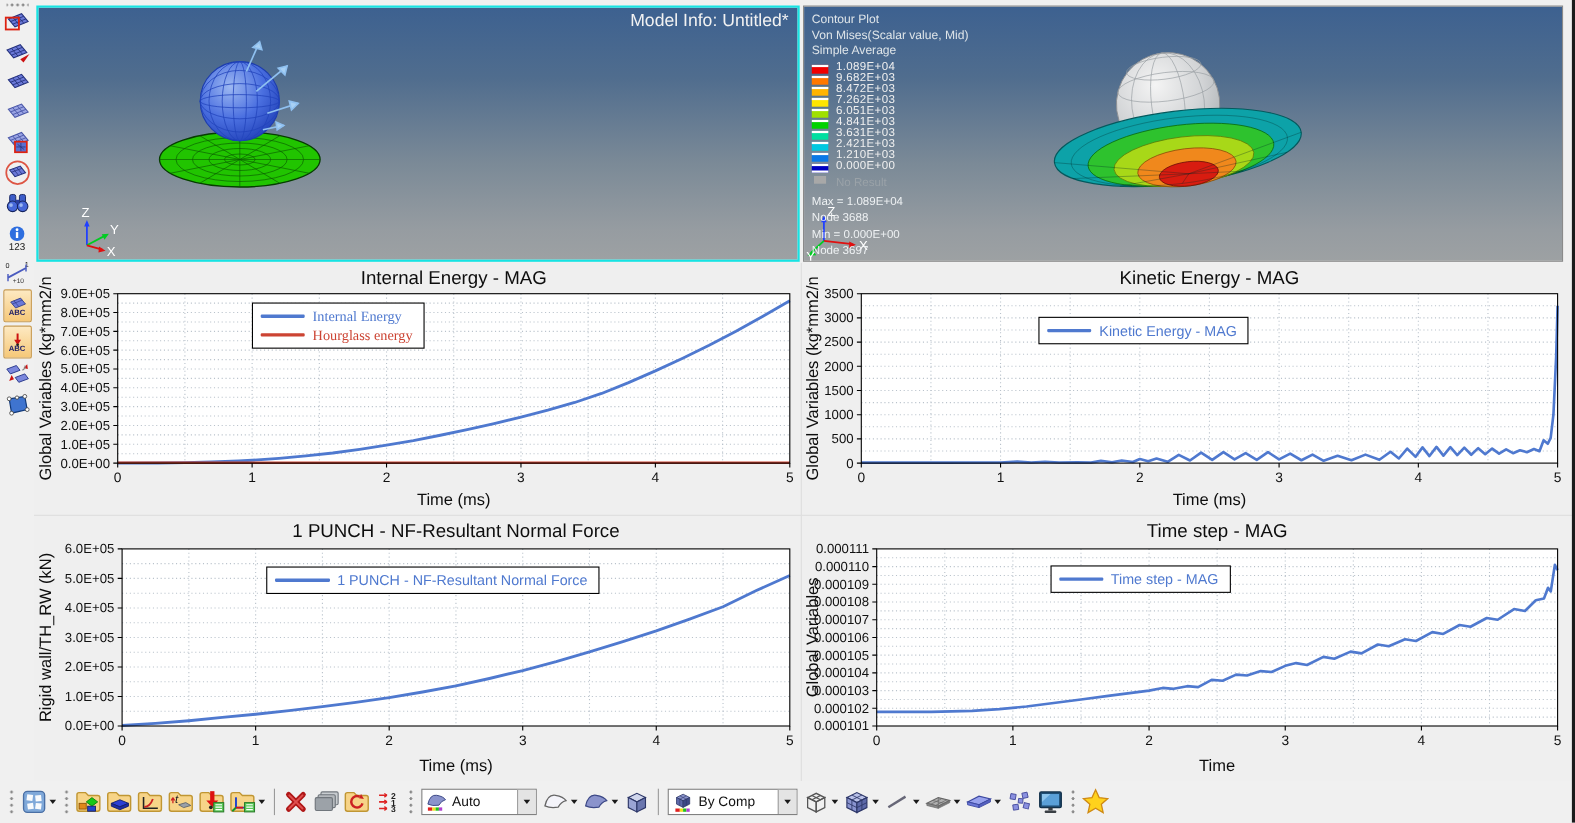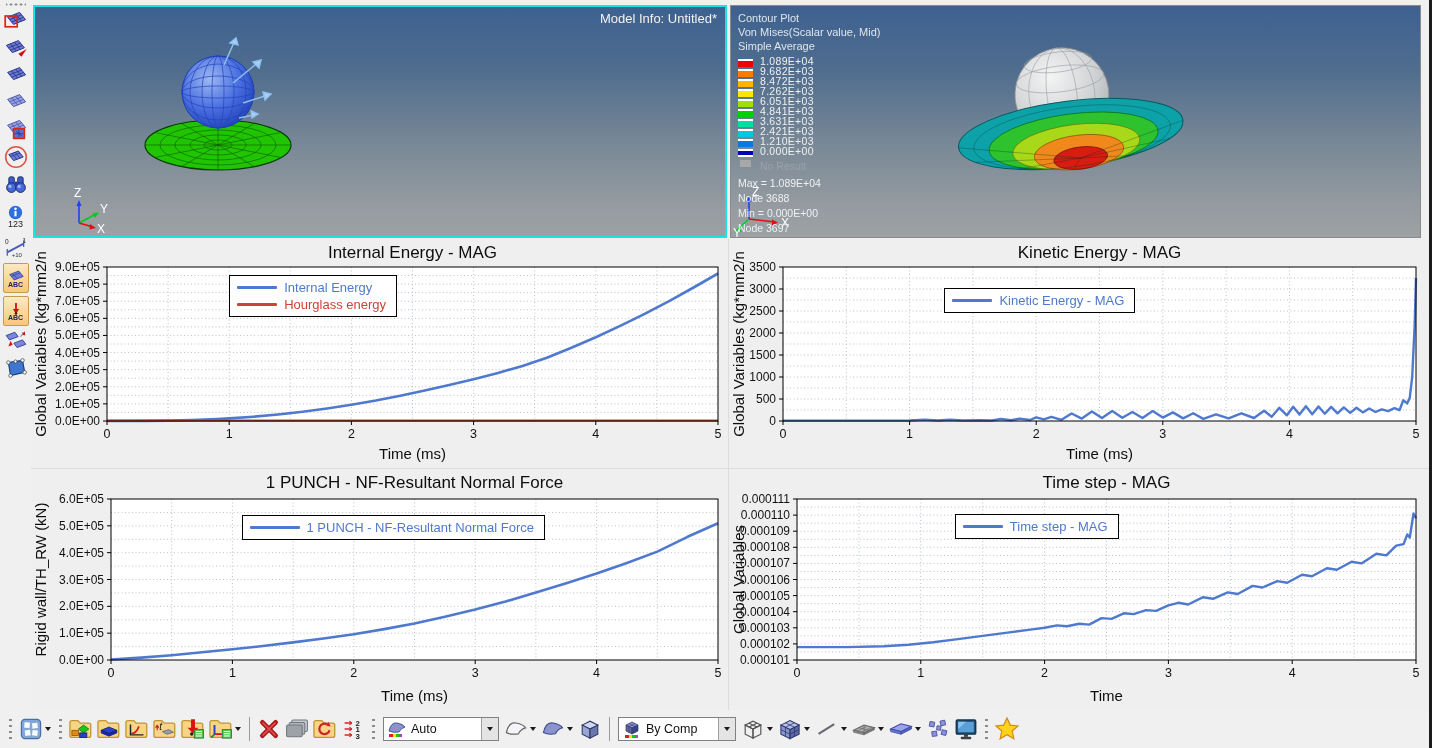--- a/index.html
+++ b/index.html
@@ -19,21 +19,21 @@
   .tool-btn.pressed { background:linear-gradient(#fde9c2,#f6c878); border:1px solid #c89a4e;
                       border-radius:2px; height:30px; flex-direction:column; }
   .abc-label { font-size:7px; font-weight:bold; color:#222266; line-height:6px; }
   .info-123 { font-size:9px; font-weight:normal; color:#222; line-height:8px; }
 
   
   .viewport { position:absolute; top:5px; height:233px;
               background:linear-gradient(180deg,#3d6190 0%,#506d8e 28%,#7b8a97 62%,#969ca1 88%,#9da1a3 100%); }
   #viewport-model { left:33px; width:694px; border:2px solid #17e3e3; }
   #viewport-contour { left:730px; width:691px; border:1px solid #8a8a8a; }
-  .vp-title { position:absolute; top:4px; right:8px; color:#f2f2f2; font-size:13px; }
+  .vp-title { position:absolute; top:4px; right:8px; color:#f2f2f2; font-size:16px; }
   .vp-corner { position:absolute; top:3px; right:8px; color:#f2f2f2; font-size:12.5px; text-align:right; line-height:17px; }
   .vp-svg { position:absolute; left:0; top:0; }
 
   
   #contour-legend { position:absolute; left:7px; top:5px; color:#dfe5e9; font-size:11px; }
   #contour-legend .hdr { line-height:14px; }
   #contour-levels { margin-top:4px; }
   .lvl-row { display:flex; align-items:flex-end; height:10px; }
   .lvl-swatch { width:15px; height:8px; border-top:2px solid #fff; }
   .lvl-row:last-child .lvl-swatch { border-bottom:2px solid #fff; }
@@ -442,21 +442,21 @@
           <text x="69" y="83.33333333333334" font-size="12" fill="#111" text-anchor="end">6.0E+05</text>
           <line x1="72" y1="62.222222222222214" x2="76" y2="62.222222222222214" stroke="#000"></line>
           <text x="69" y="66.22222222222221" font-size="12" fill="#111" text-anchor="end">7.0E+05</text>
           <line x1="72" y1="45.111111111111114" x2="76" y2="45.111111111111114" stroke="#000"></line>
           <text x="69" y="49.111111111111114" font-size="12" fill="#111" text-anchor="end">8.0E+05</text>
           <line x1="72" y1="28" x2="76" y2="28" stroke="#000"></line>
           <text x="69" y="32" font-size="12" fill="#111" text-anchor="end">9.0E+05</text>
           <text x="381.5" y="19" font-size="17" fill="#0d0d0d" text-anchor="middle">Internal Energy - MAG</text>
           <text x="381.5" y="220" font-size="15" fill="#0d0d0d" text-anchor="middle">Time (ms)</text>
           <text x="15" y="105" font-size="15" fill="#0d0d0d" text-anchor="middle" transform="rotate(-90 15 105)">Global Variables (kg*mm2/n</text>
-        </svg><div class="chart-legend" style="left: 198.2px; top: 36.47px;">
+        </svg><div class="chart-legend" style="left: 198.2px; top: 36.47px; font-family: Liberation Serif, serif;">
           <div class="row">
             <div class="sample" style="background: rgb(79, 121, 207); width: 40px;"></div>
             <span class="lbl" style="color: rgb(79, 121, 207);">Internal Energy</span>
           </div>
           <div class="row">
             <div class="sample" style="background: rgb(204, 68, 51); width: 40px;"></div>
             <span class="lbl" style="color: rgb(204, 68, 51); text-align: right;">Hourglass energy</span>
           </div>
         </div></div>
     <div class="chart-cell" style="border-bottom:1px solid #dcdcdc"><svg width="703" height="229">
@@ -771,21 +771,21 @@
         <path d="M3,5 L9,5 M3,10 L9,10 M3,15 L9,15" stroke="#dd2222" stroke-width="1.2"></path>
         <path d="M9,5 L7,3.6 M9,5 L7,6.4 M9,10 L7,8.6 M9,10 L7,11.4 M9,15 L7,13.6 M9,15 L7,16.4" stroke="#dd2222" stroke-width="1"></path>
         <text x="12" y="7.5" font-size="6.5" font-weight="bold" fill="#222">2</text>
         <text x="12" y="12.8" font-size="6.5" font-weight="bold" fill="#222">1</text>
         <text x="12" y="18" font-size="6.5" font-weight="bold" fill="#222">3</text>
       </svg>
     </div>
 
     <div class="btb-grip"></div>
 
-    <div class="combo" style="width:116px">
+    <div class="combo" style="width:105px">
       <svg width="20" height="20" viewBox="0 0 20 20">
         <path d="M2,12 Q4,3 10,4 Q16,5 18,8 Q14,9 12,13 Q6,14 2,12 Z" fill="#8a93cc" stroke="#3c4886" stroke-width="0.9"></path>
         <rect x="2" y="15" width="4" height="3" fill="#e02020"></rect>
           <rect x="6" y="15" width="3" height="3" fill="#f0e020"></rect>
         <rect x="9" y="15" width="3" height="3" fill="#20c020"></rect>
           <rect x="12" y="15" width="3" height="3" fill="#b040d0"></rect>
       </svg>
       <span class="val">Auto</span>
       <span class="dd">
           <span class="caret" style="margin:0"></span>

